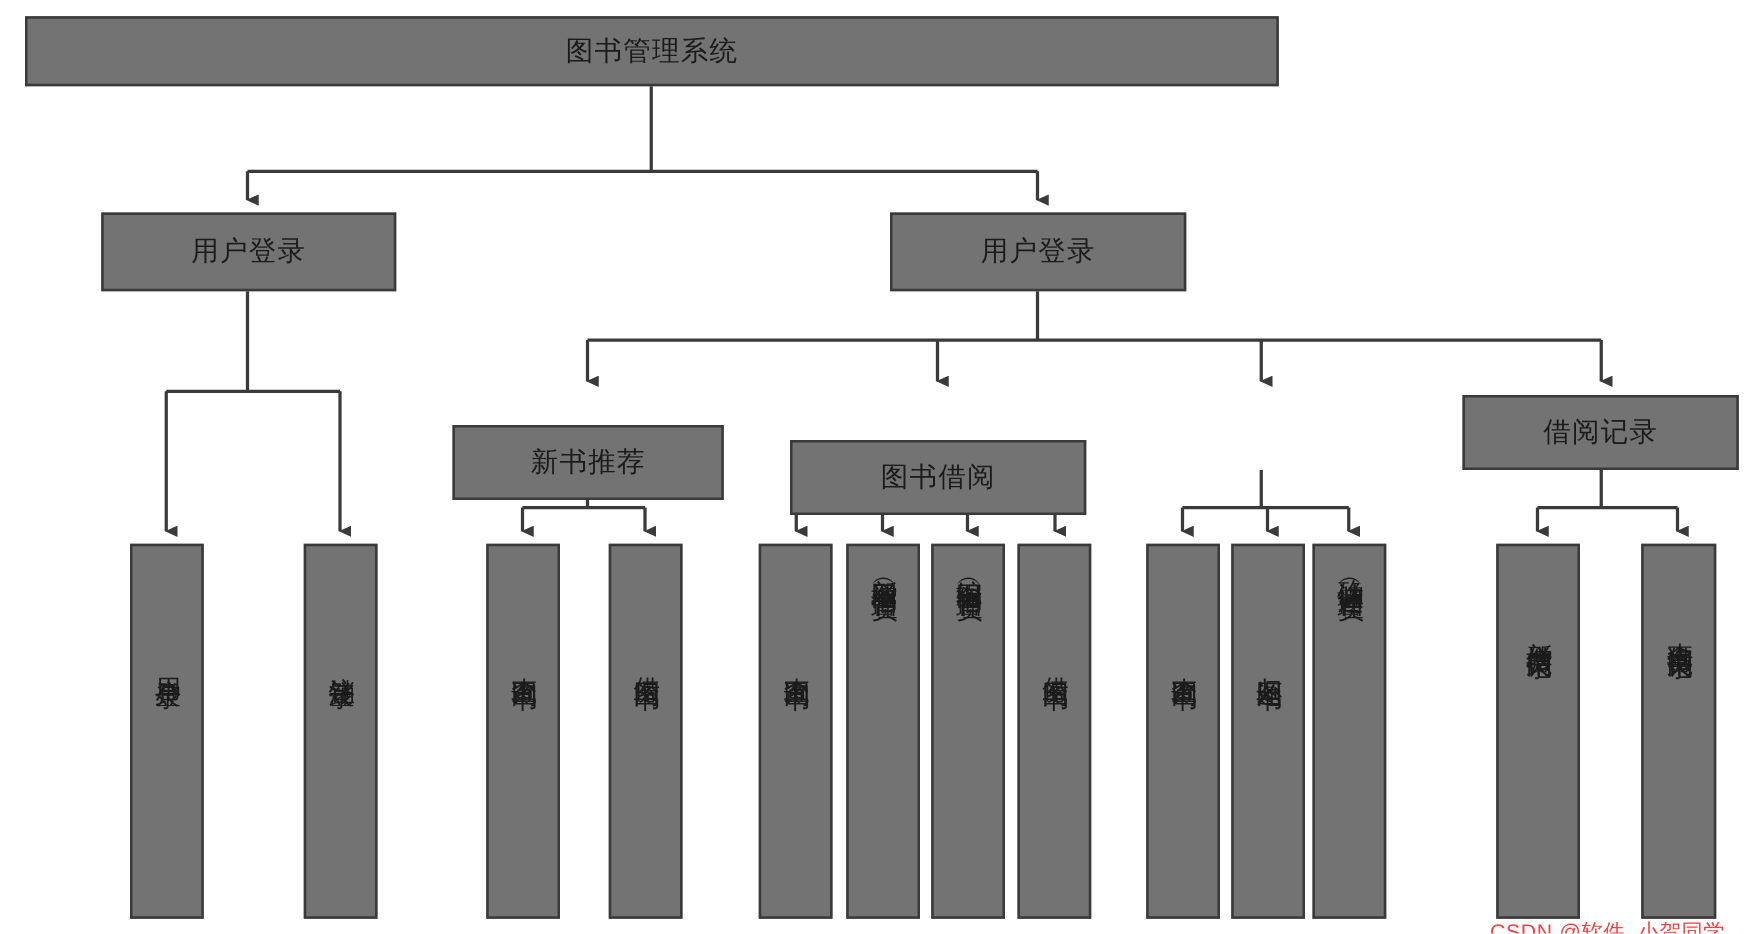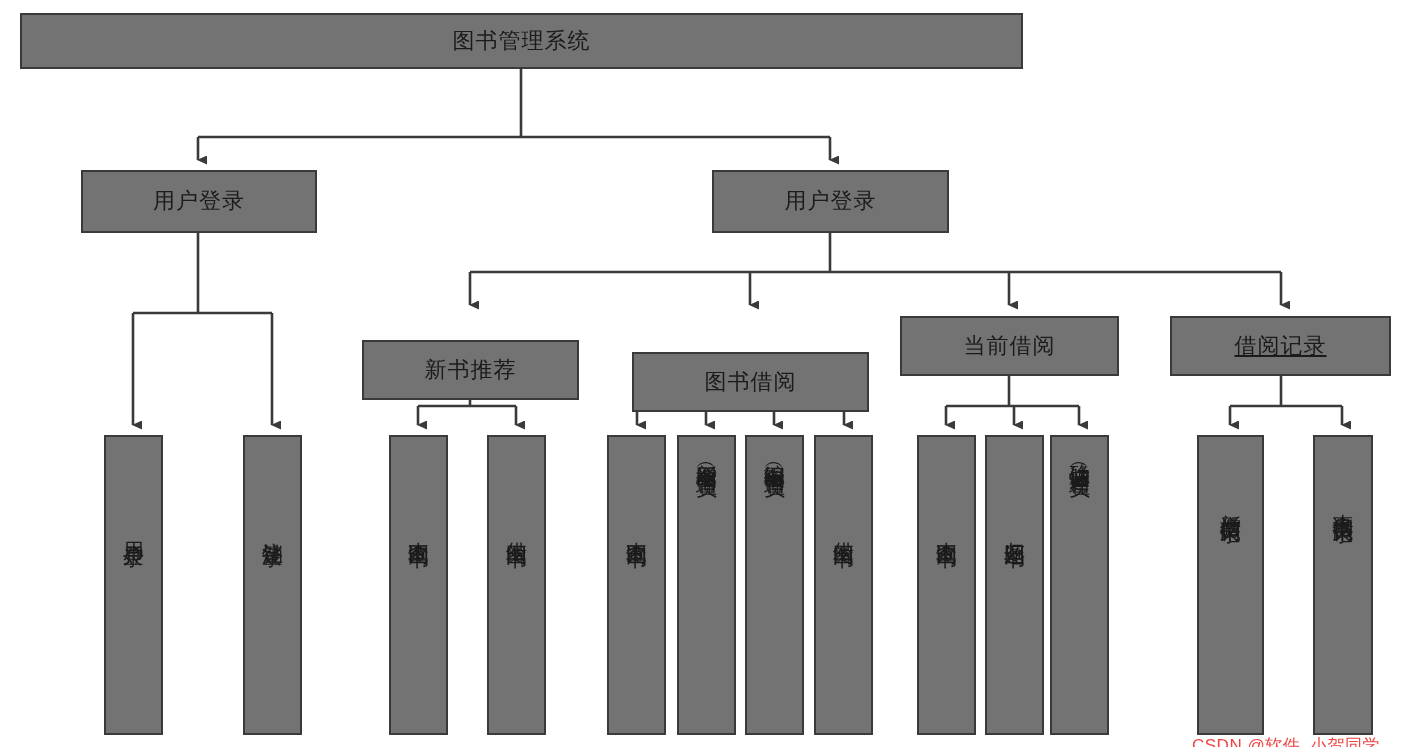--- a/index.html
+++ b/index.html
@@ -136,24 +136,21 @@
   <div class="node node-h" style="left:712px; top:170px; width:237px; height:63px;">
     <span class="label">用户登录</span>
   </div>
 
   <div class="node node-h" style="left:362px; top:316px; width:217px; height:60px;margin-top:24px;">
     <span class="label">新书推荐</span>
   </div>
   <div class="node node-h" style="left:632px; top:316px; width:237px; height:60px;margin-top:36px;">
     <span class="label">图书借阅</span>
   </div>
-  <div class="node node-h" style="left:900px; top:316px; width:219px; height:60px;">
-    <span class="label">当前借阅</span>
-  </div>
-  <div class="node node-h" style="left:1170px; top:316px; width:221px; height:60px;text-decoration:underline;">
+  <div class="node node-h" style="left:1170px; top:316px; width:221px; height:60px;">
     <span class="label">借阅记录</span>
   </div>
 
   <div class="node node-v mid" style="left:104px; top:435px; width:59px; height:300px;">
     <span class="label">用户登录</span>
   </div>
   <div class="node node-v mid" style="left:243px; top:435px; width:59px; height:300px;">
     <span class="label">注销登录</span>
   </div>
 

